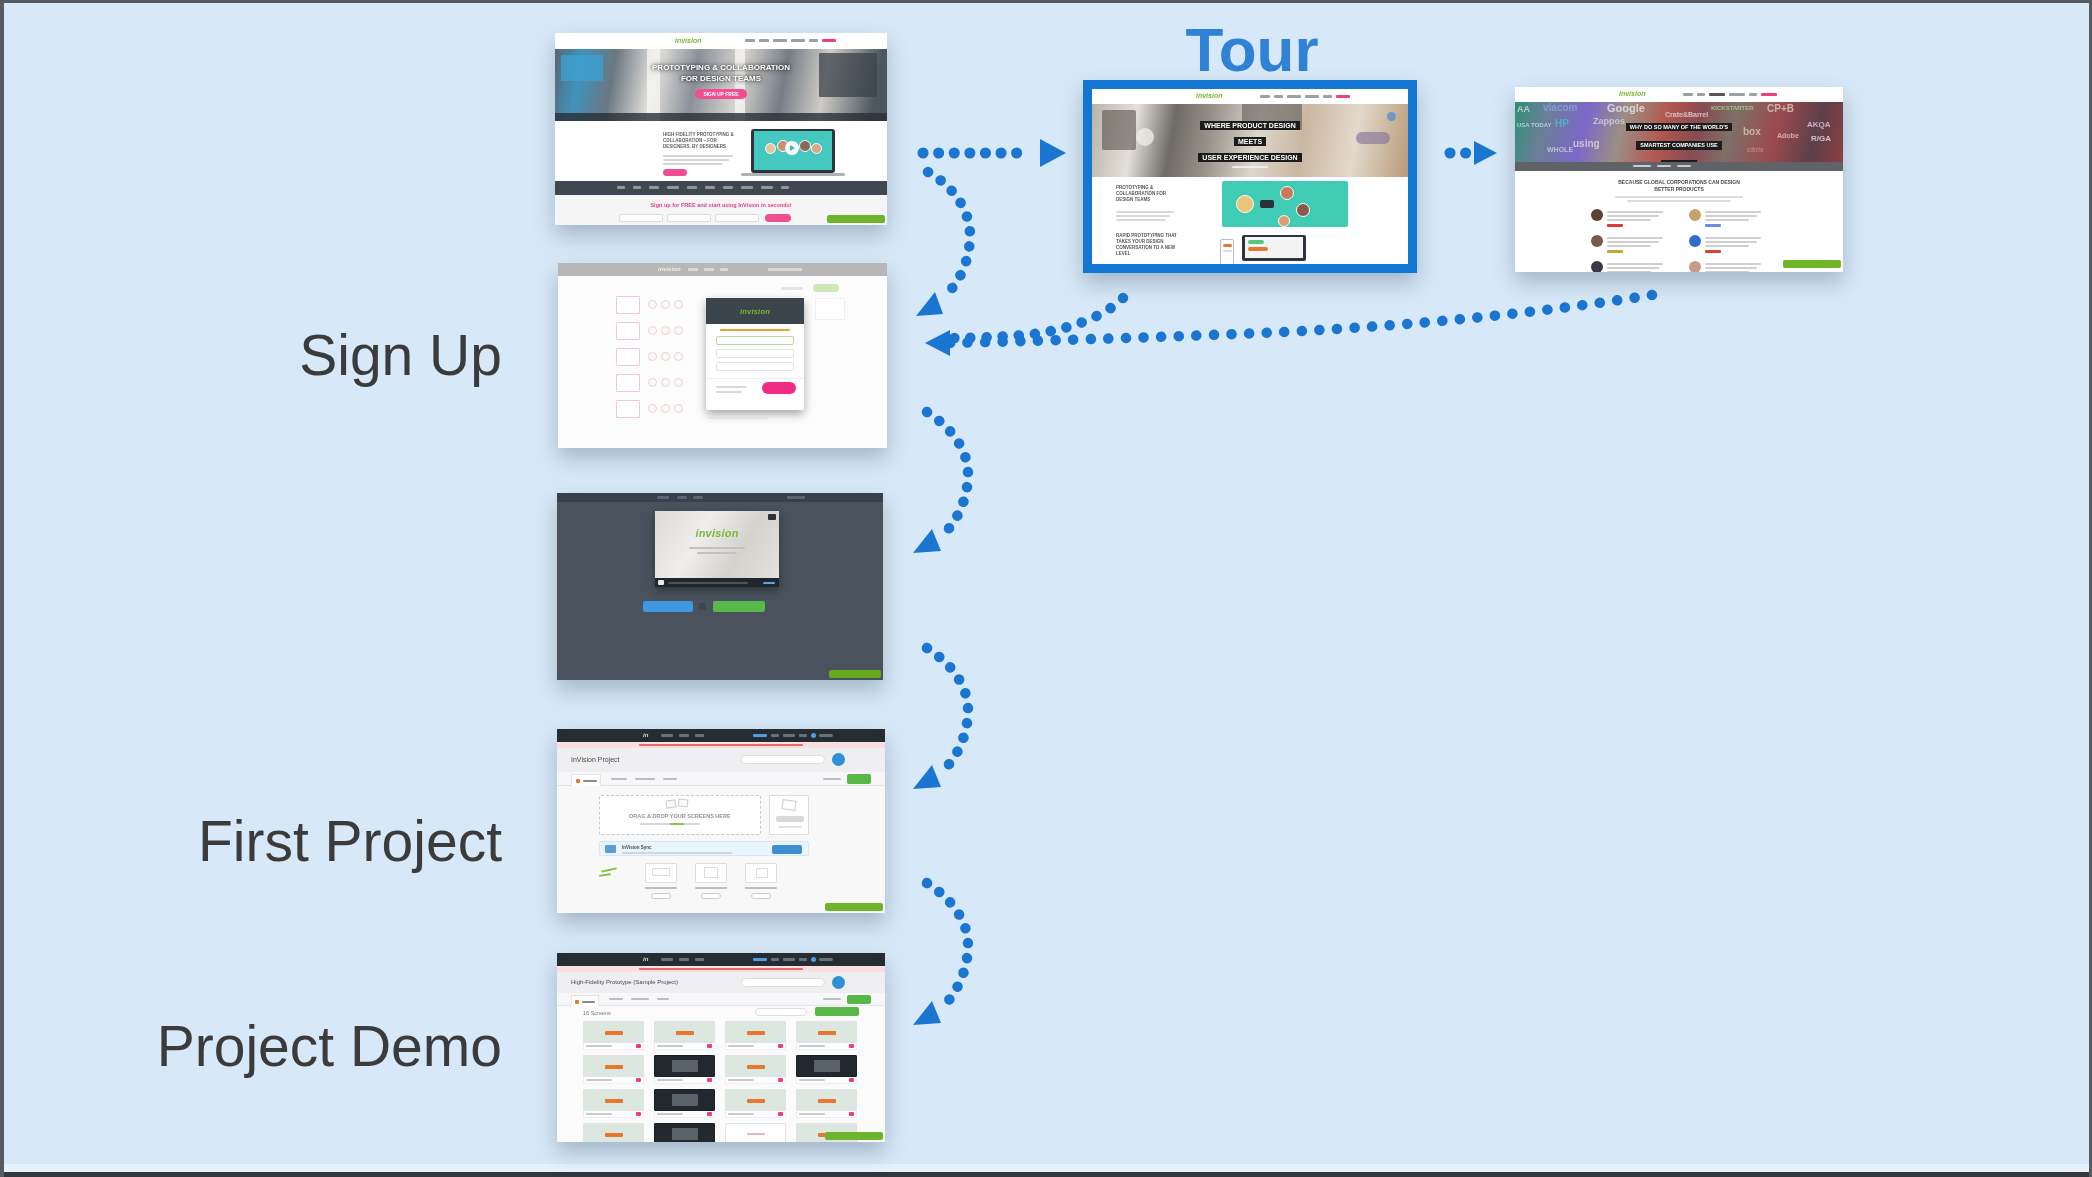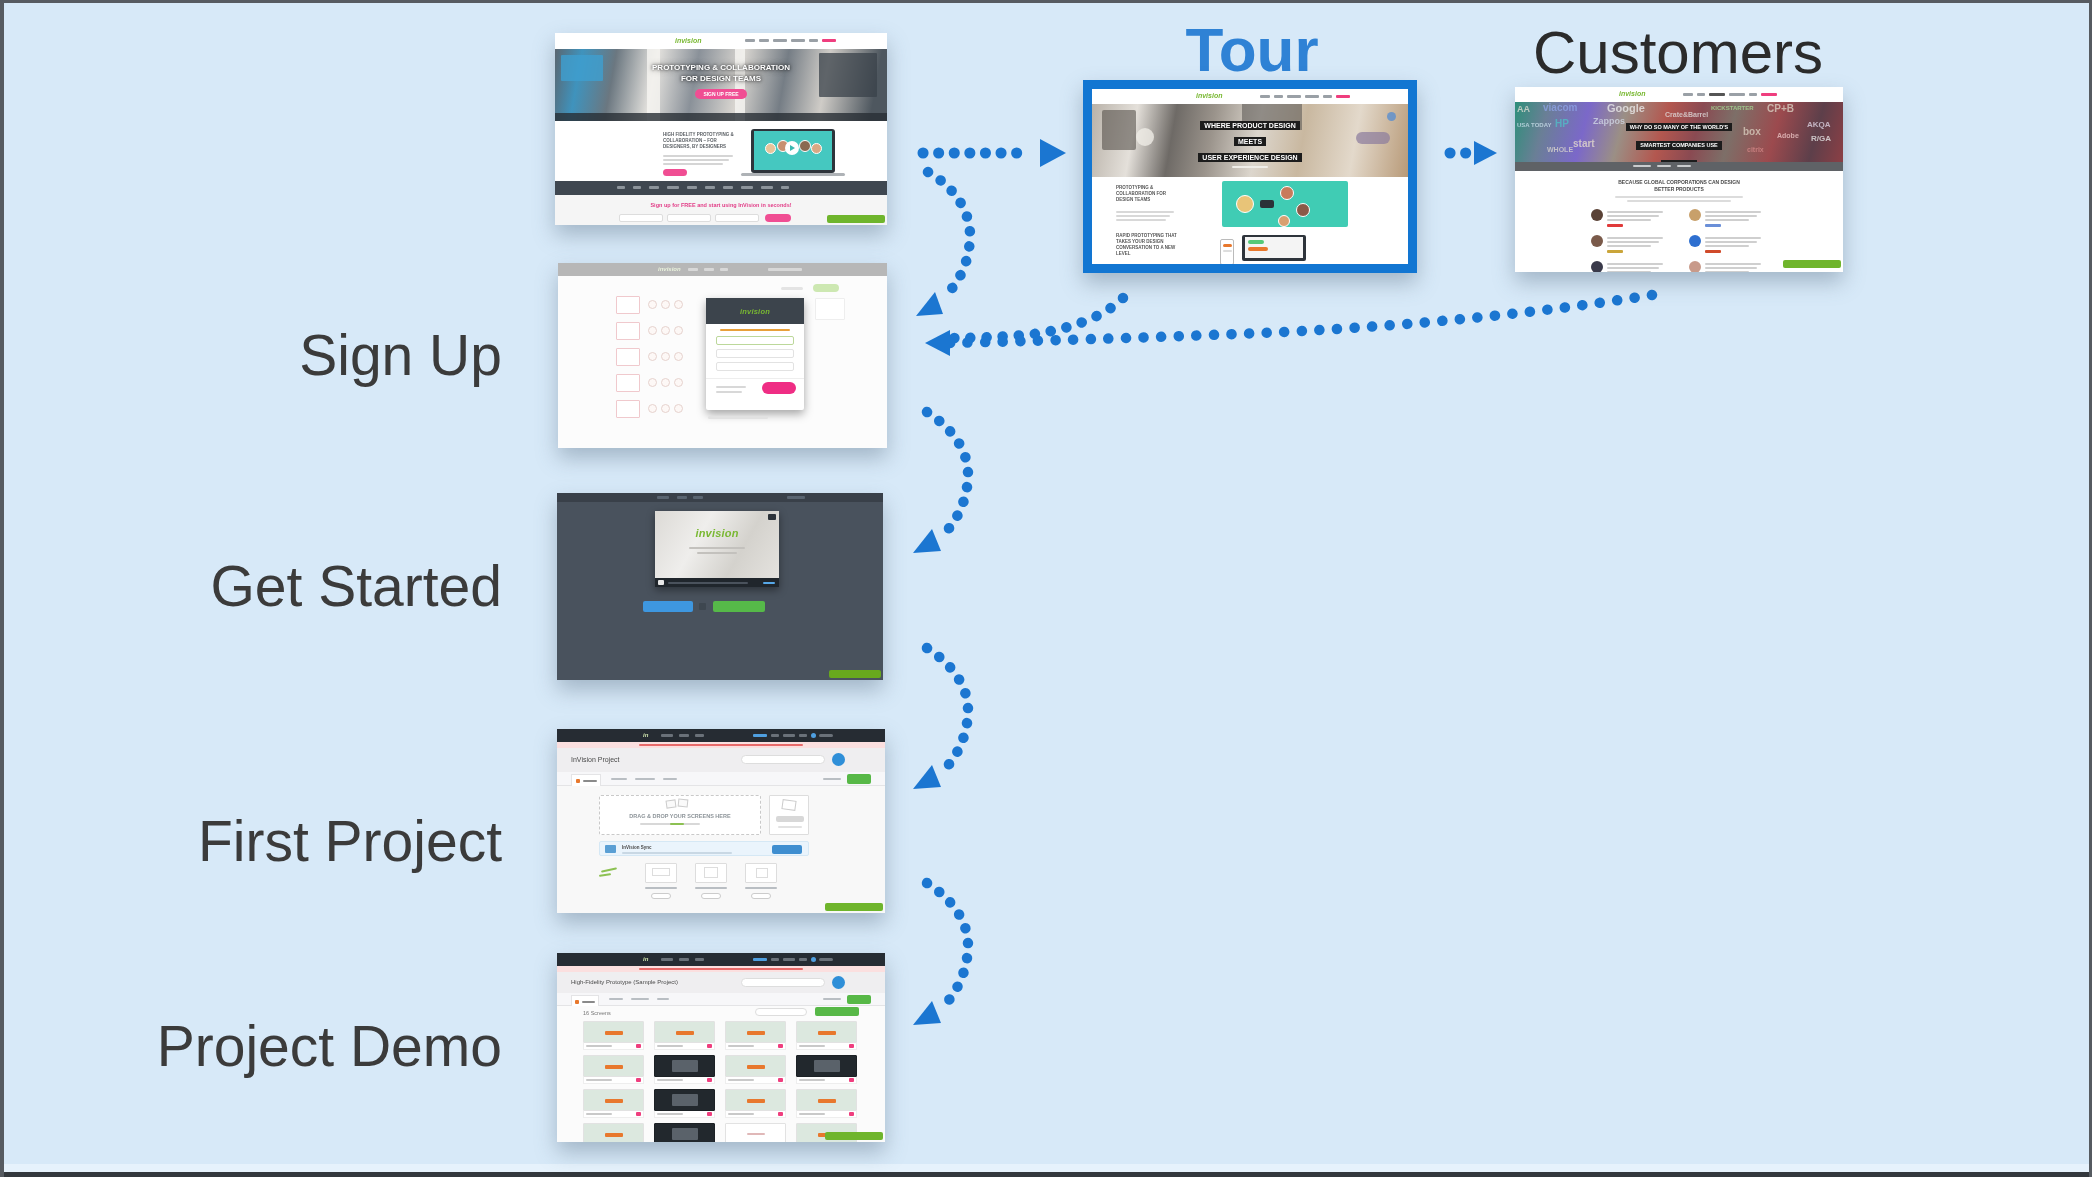--- a/index.html
+++ b/index.html
@@ -138,25 +138,23 @@
       <polygon points="1474,141 1474,165 1497,153"></polygon>
       <polygon points="916,316 935,292 943,314"></polygon>
       <polygon points="913,553 932,529 941,551"></polygon>
       <polygon points="913,789 932,765 941,787"></polygon>
       <polygon points="913,1025 932,1001 941,1023"></polygon>
       <polygon points="925,343 950,330 950,356"></polygon>
     </g>
   </svg>
 
   <div class="row-label" style="top:322px;">Sign Up</div>
-  <div class="row-label" style="top:553px;">Get Started</div>
   <div class="row-label" style="top:808px;">First Project</div>
   <div class="row-label" style="top:1013px;padding-left:14px;">Project Demo</div>
   <div class="tour-label">Tour</div>
-  <div class="customers-label">Customers</div>
 
   <div class="thumb" style="left:555px;top:33px;width:332px;height:192px;">
     <div class="hp-header">
       <div class="abs" style="left:120px;top:4px;font-size:7px;font-weight:700;font-style:italic;color:#79b832;">invision</div>
       <div class="mini-nav-bars">
         <i style="left:190px;width:10px;"></i>
           <i style="left:204px;width:10px;"></i>
           <i style="left:218px;width:14px;"></i>
         <i style="left:236px;width:14px;"></i>
           <i style="left:254px;width:9px;"></i>
@@ -587,21 +585,21 @@
     <div class="cu-hero">
       <div id="cu-words">
           <span class="cu-logo-word" style="left: 2px; top: 2px; font-size: 9px; color: rgb(230, 225, 214);">AA</span>
           <span class="cu-logo-word" style="left: 28px; top: 0px; font-size: 10px; color: rgb(143, 164, 232);">viacom</span>
           <span class="cu-logo-word" style="left: 92px; top: 0px; font-size: 11px; color: rgb(239, 239, 239);">Google</span>
           <span class="cu-logo-word" style="left: 150px; top: 9px; font-size: 7px; color: rgb(226, 226, 226);">Crate&amp;Barrel</span>
           <span class="cu-logo-word" style="left: 252px; top: 1px; font-size: 10px; color: rgb(221, 213, 198);">CP+B</span>
           <span class="cu-logo-word" style="left: 40px; top: 16px; font-size: 10px; color: rgb(79, 193, 201);">HP</span>
           <span class="cu-logo-word" style="left: 78px; top: 14px; font-size: 9px; color: rgb(213, 220, 232);">Zappos</span>
           <span class="cu-logo-word" style="left: 2px; top: 20px; font-size: 6px; color: rgb(207, 227, 239);">USA TODAY</span>
-          <span class="cu-logo-word" style="left: 58px; top: 36px; font-size: 10px; color: rgb(232, 223, 205);">start</span>
+          <span class="cu-logo-word" style="left: 58px; top: 36px; font-size: 10px; color: rgb(232, 223, 205);">using</span>
           <span class="cu-logo-word" style="left: 196px; top: 3px; font-size: 6px; color: rgb(168, 224, 150);">KICKSTARTER</span>
           <span class="cu-logo-word" style="left: 228px; top: 24px; font-size: 10px; color: rgb(220, 210, 194);">box</span>
           <span class="cu-logo-word" style="left: 262px; top: 30px; font-size: 7px; color: rgb(239, 201, 201);">Adobe</span>
           <span class="cu-logo-word" style="left: 292px; top: 18px; font-size: 8px; color: rgb(226, 216, 232);">AKQA</span>
           <span class="cu-logo-word" style="left: 296px; top: 32px; font-size: 8px; color: rgb(239, 239, 239);">R/GA</span>
           <span class="cu-logo-word" style="left: 32px; top: 44px; font-size: 7px; color: rgb(220, 216, 207);">WHOLE</span>
           <span class="cu-logo-word" style="left: 232px; top: 44px; font-size: 7px; color: rgb(216, 138, 138);">citrix</span>
         </div>
       <div class="abs" style="left:0;top:13px;width:100%;text-align:center;line-height:1.15;">
         <span class="black-line" style="font-size:5.5px;">WHY DO SO MANY OF THE WORLD'S</span><br>

